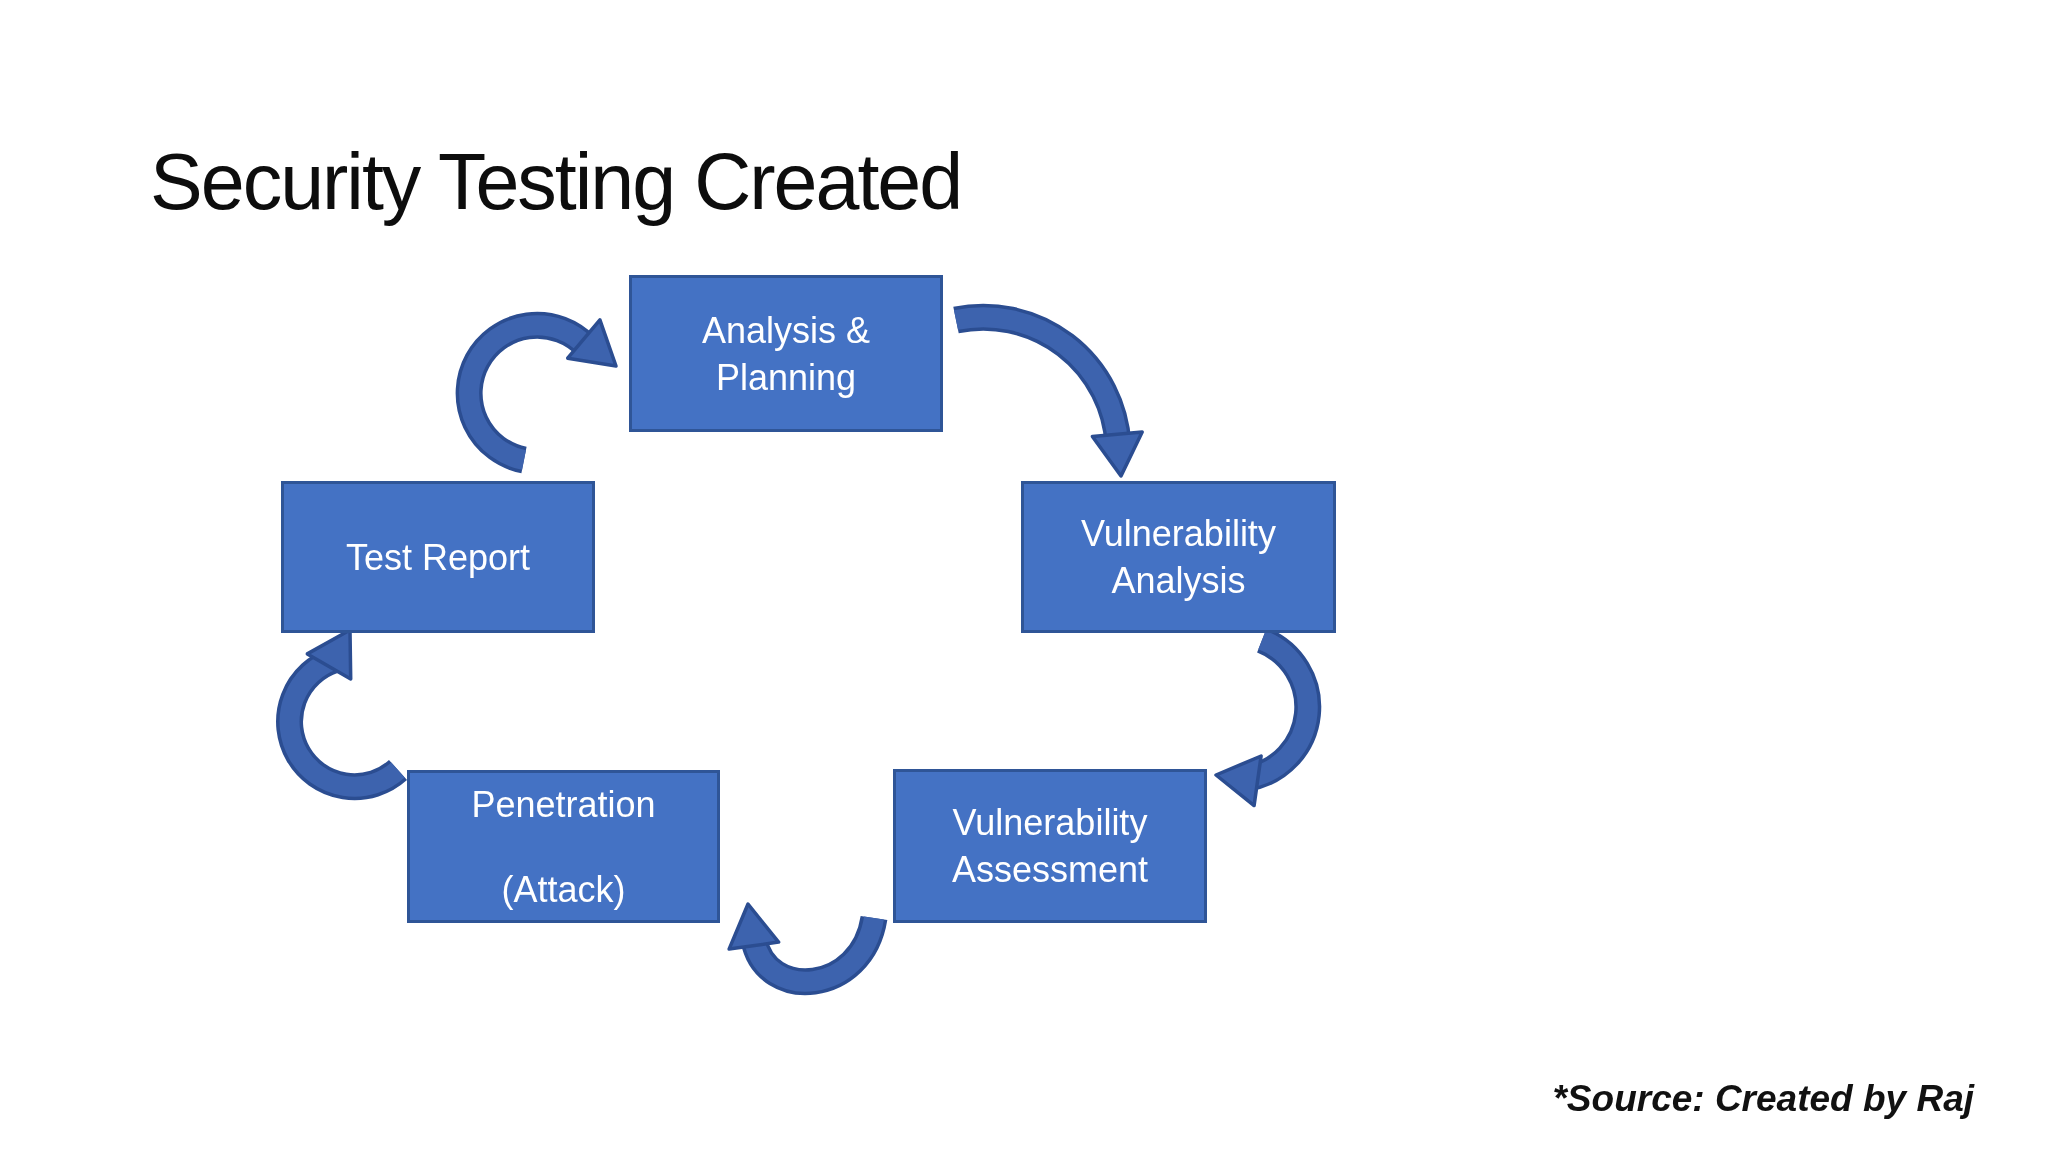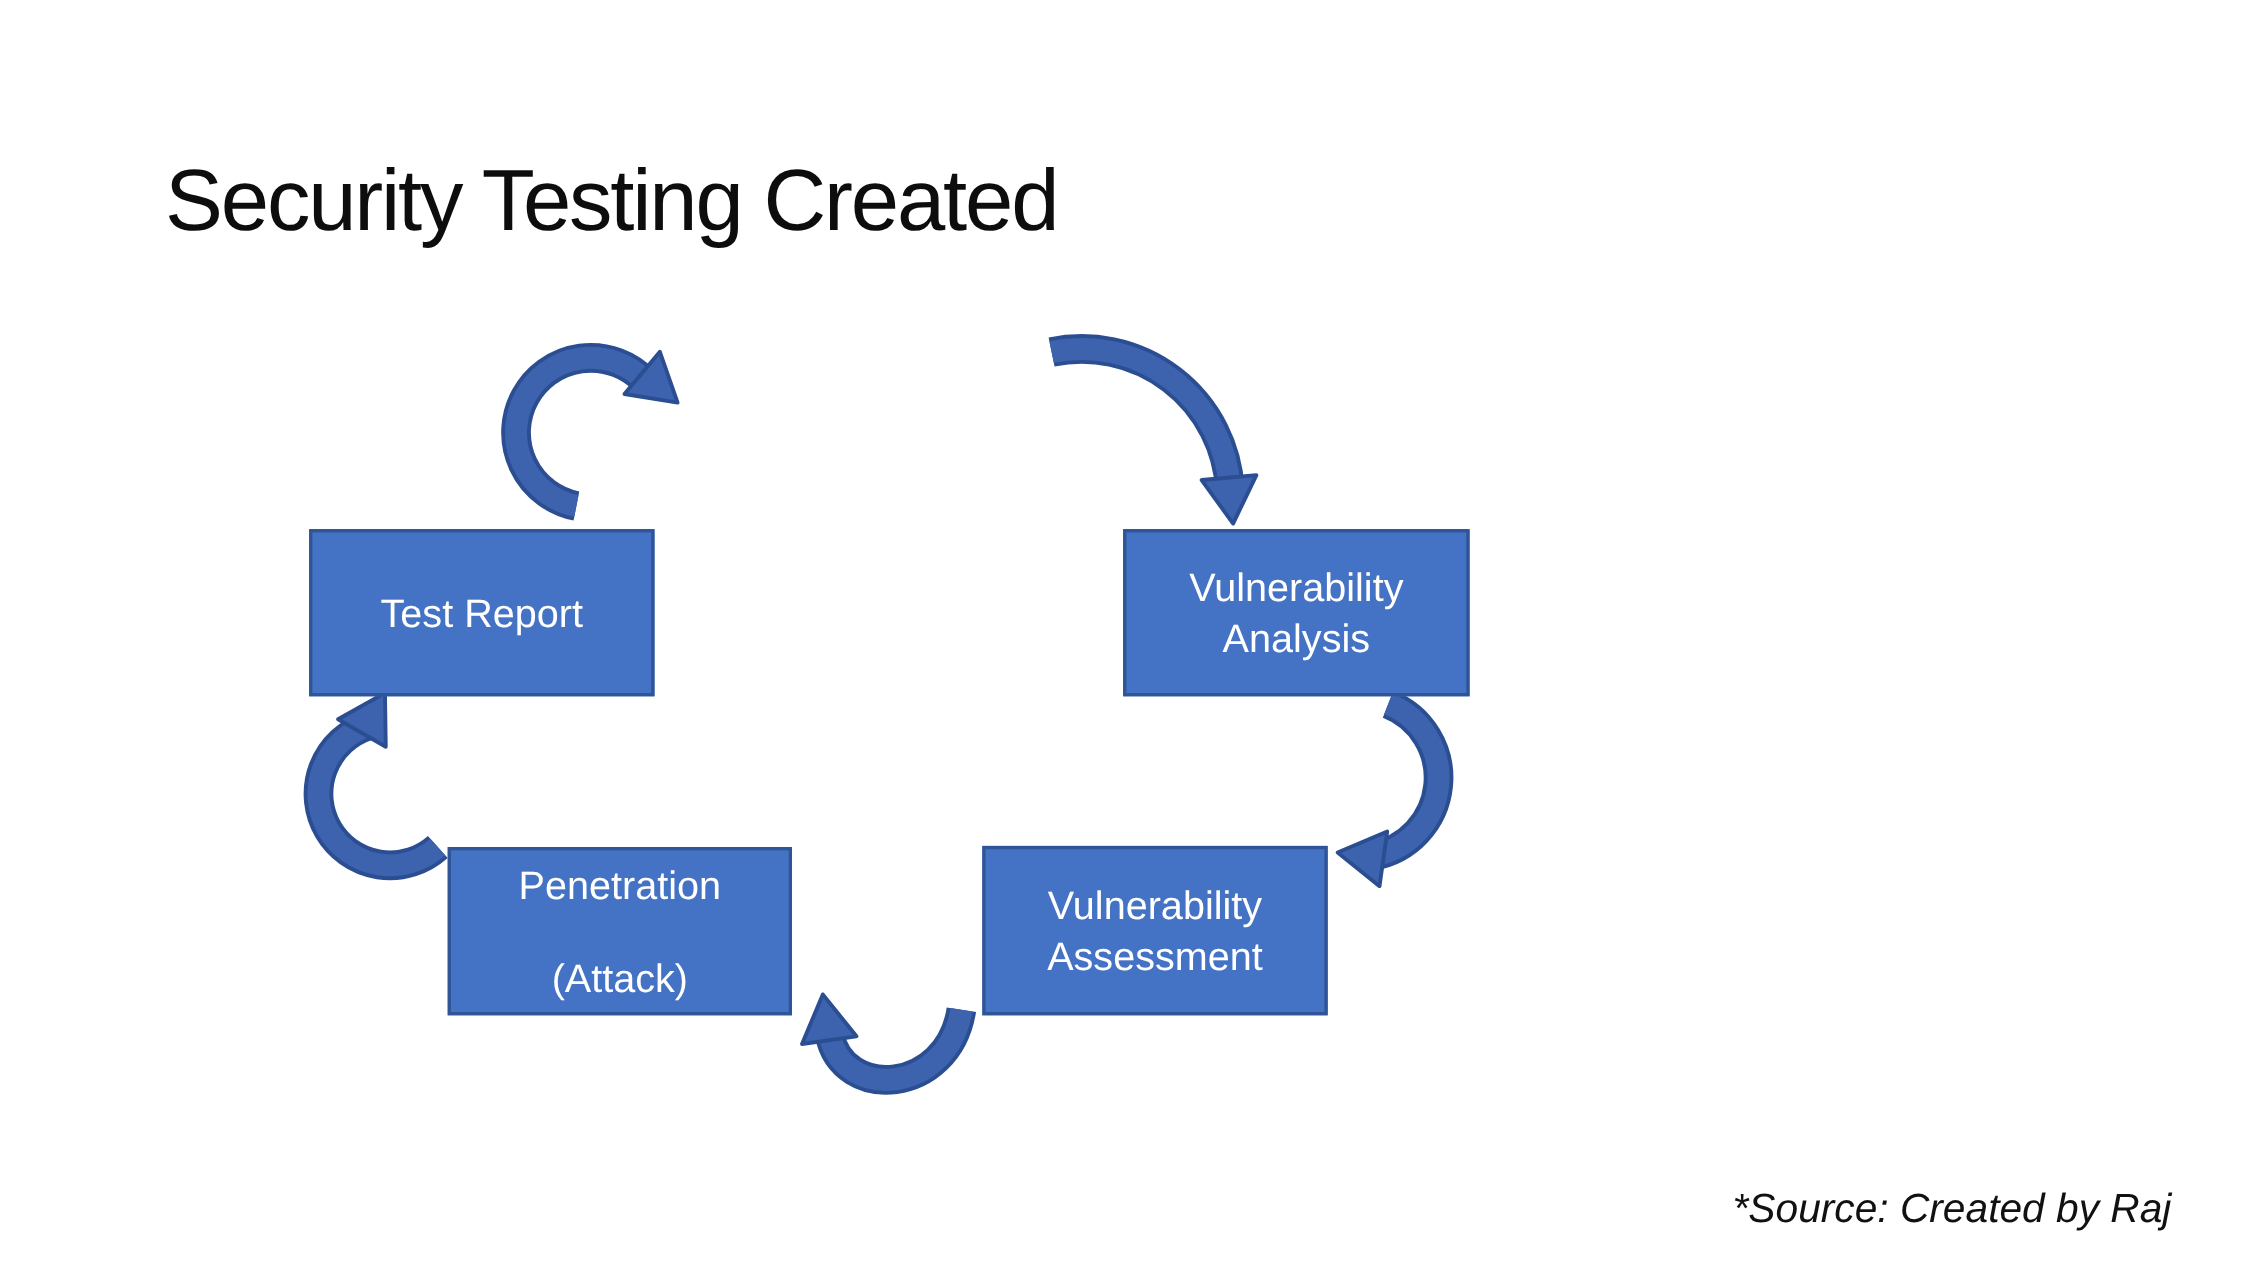--- a/index.html
+++ b/index.html
@@ -42,21 +42,21 @@
   .box-analysis   {left:629px; top:275px; width:314px; height:157px;}
   .box-scanning   {left:1021px;top:481px; width:315px; height:152px;}
   .box-assessment {left:893px; top:769px; width:314px; height:154px;}
   .box-penetration{left:407px; top:770px; width:313px; height:153px;gap:38px;}
   .box-report     {left:281px; top:481px; width:314px; height:152px;}
   .source-note{
     position:absolute;
     top:1078px;right:74px;
     font-size:37px;
     font-style:italic;
-    font-weight:400;
+    font-weight:700;
     color:#111111;
     white-space:nowrap;
   }
 </style>
 </head>
 <body>
 
 <div class="slide">
 
   <div class="title">Security Testing Created</div>
@@ -87,20 +87,24 @@
       <path class="head" d="M 748,904 L 778.6,942.1 L 729.1,949.1 Z"></path>
     </g>
 
     <g>
       <path class="band-outline" d="M 398,770 A 65 65 0 1 1 334,660"></path>
       <path class="band" d="M 398,770 A 65 65 0 1 1 334,660"></path>
       <path class="head" d="M 350,630 L 350.7,678.9 L 307.3,653.9 Z"></path>
     </g>
   </svg>
 
+  <div class="box box-analysis">
+    <span>Analysis &amp;</span>
+    <span>Planning</span>
+  </div>
 
   <div class="box box-scanning">
     <span>Vulnerability</span>
     <span>Analysis</span>
   </div>
 
   <div class="box box-assessment">
     <span>Vulnerability</span>
     <span>Assessment</span>
   </div>

